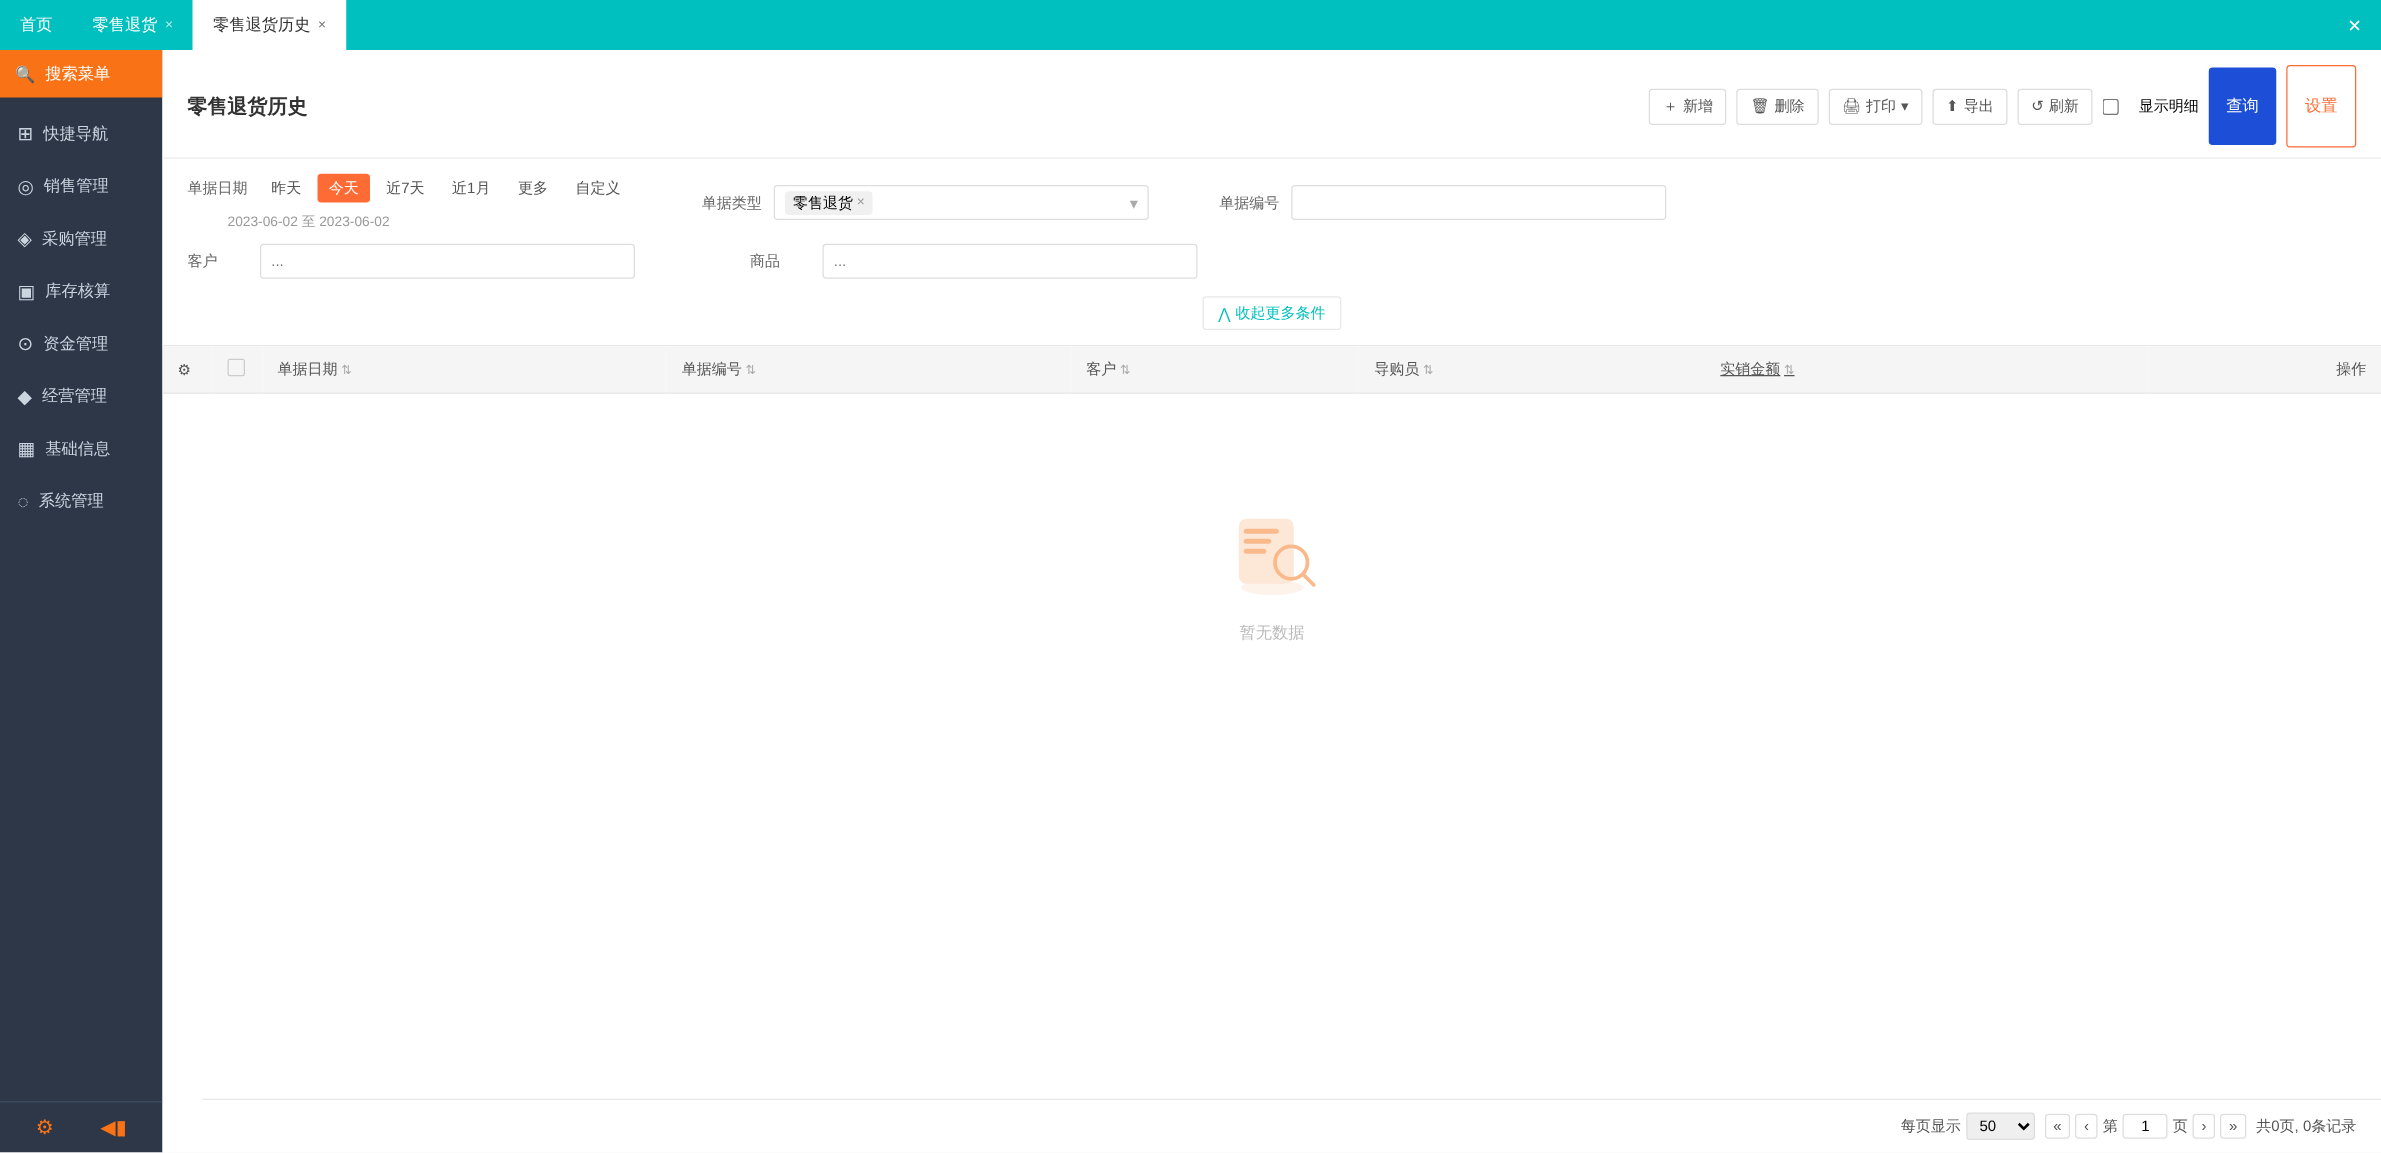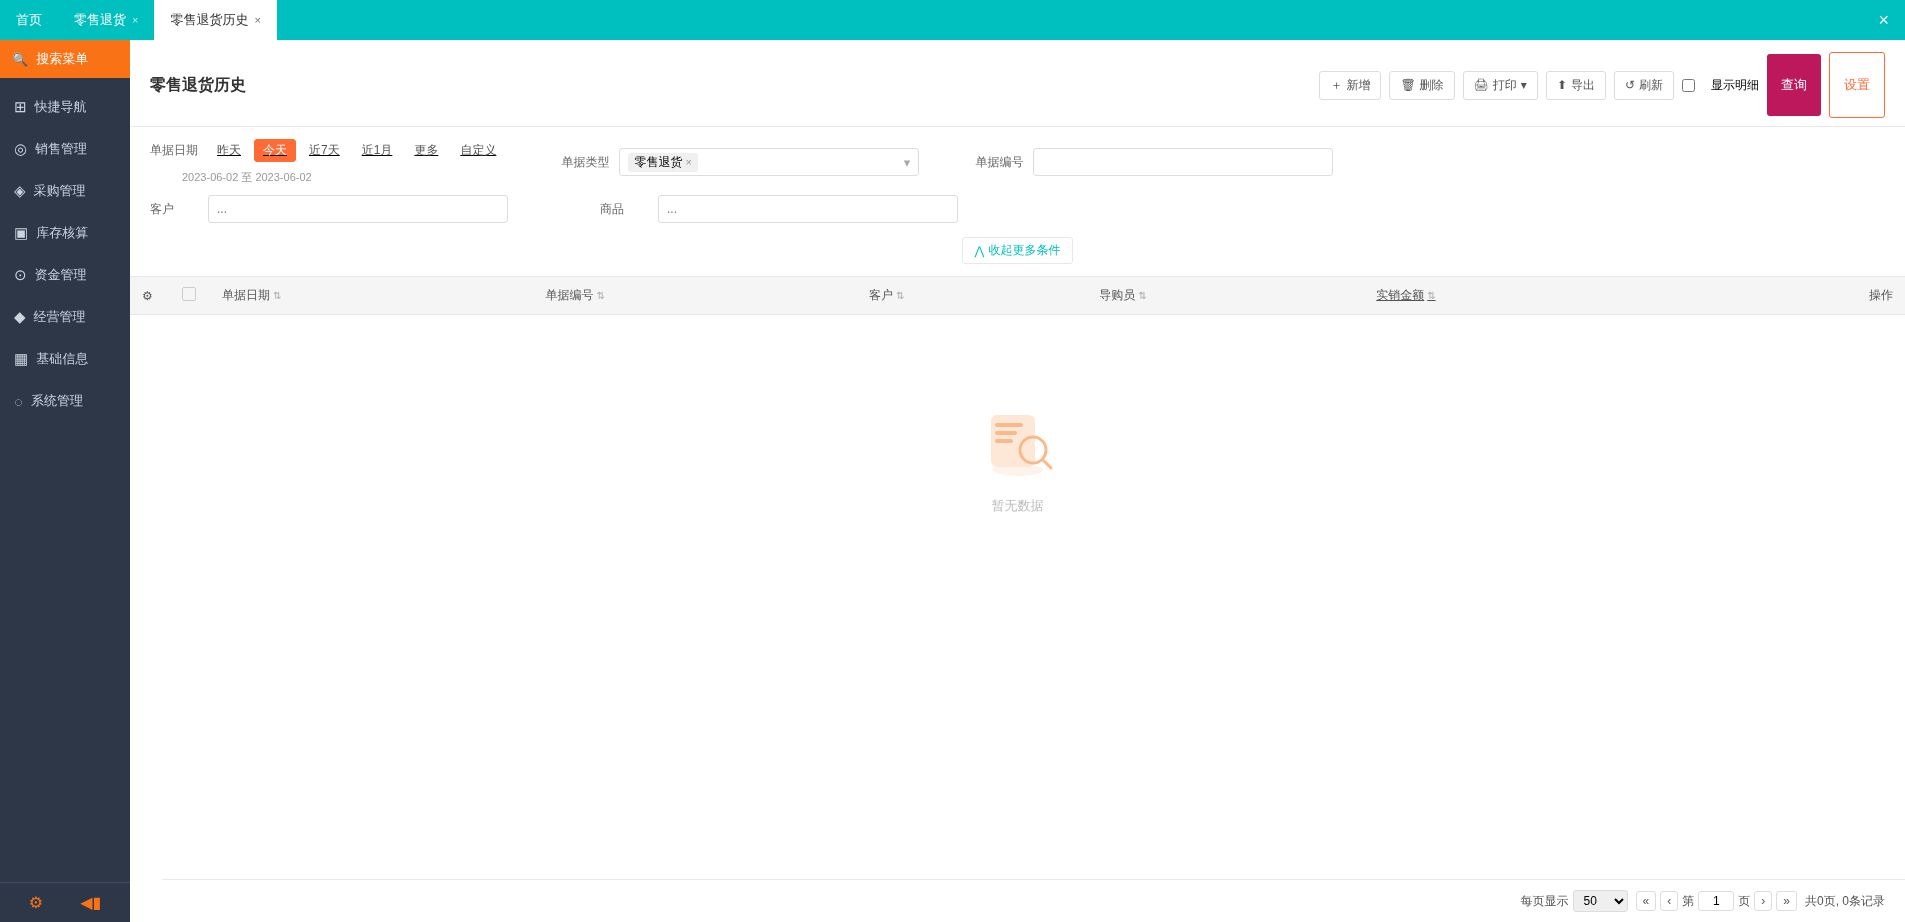--- a/index.html
+++ b/index.html
@@ -133,21 +133,21 @@
       gap: 4px;
       padding: 5px 10px;
       border: 1px solid #ddd;
       border-radius: 3px;
       background: white;
       color: #555;
       cursor: pointer;
       font-size: 12px;
     }
     .btn-primary {
-      background: #be185d;
+      background: #1d4ed8;
       color: white;
       border: none;
       padding: 22px 14px;
       border-radius: 3px;
       cursor: pointer;
       font-size: 13px;
     }
     .btn-setting {
       background: white;
       color: #ff6b35;
@@ -174,21 +174,20 @@
     .filter-label {
       color: #666;
       font-size: 12px;
       white-space: nowrap;
       min-width: 50px;
     }
     .filter-date-btns {
       display: flex;
       align-items: center;
       gap: 4px;
-      text-decoration: underline;
     }
     .date-btn {
       padding: 2px 8px;
       border-radius: 3px;
       font-size: 12px;
       cursor: pointer;
       border: 1px solid transparent;
       color: #555;
     }
     .date-btn.active {

